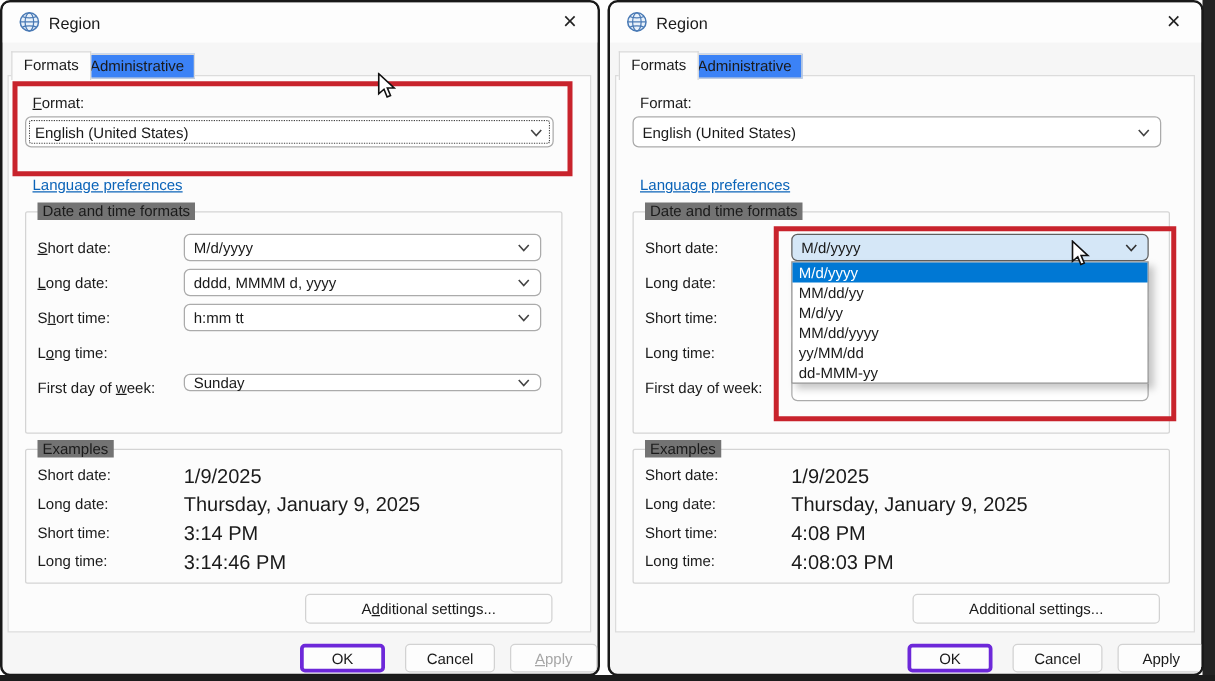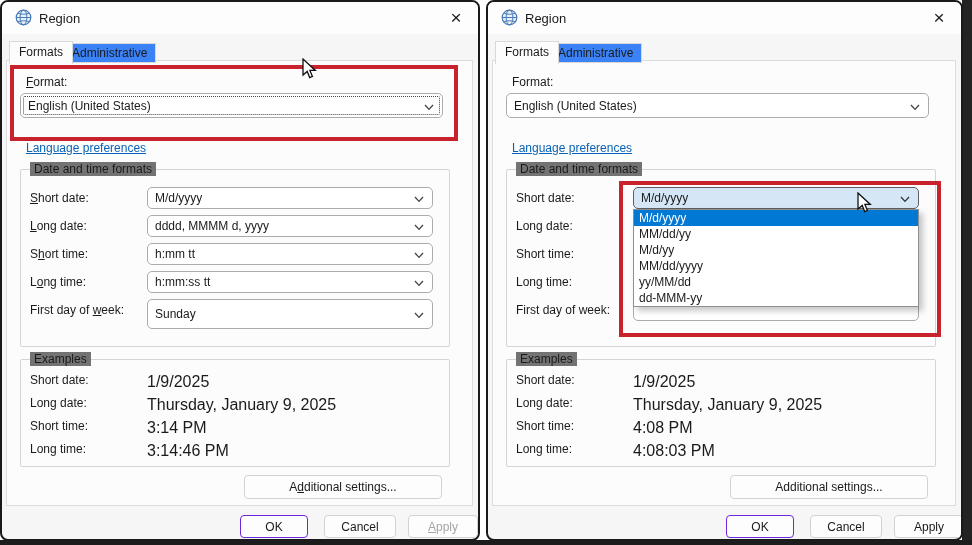--- a/index.html
+++ b/index.html
@@ -28,21 +28,21 @@
          box-sizing:border-box;z-index:3;}
   .combo.hover{background:#d5e7f7;border-color:#5f5f5f;}
   .combo-text{position:absolute;left:7px;top:50%;transform:translateY(-50%);font-size:12px;white-space:nowrap;}
   .chev{position:absolute;right:8px;top:50%;transform:translateY(-50%);}
   .focus-dots{position:absolute;inset:2px;border:1px dotted #444;border-radius:2px;}
   .grp{position:absolute;border:1px solid #d4d4d4;border-radius:2px;z-index:2;}
   .grp-label{position:absolute;top:-8px;left:9px;background:#737373;padding:0 4px;font-size:12px;white-space:nowrap;}
   .red-rect{position:absolute;border:4px solid #c8232c;z-index:20;pointer-events:none;}
   .btn{position:absolute;background:#fdfdfd;border:1px solid #d2d2d2;border-radius:4px;font-size:12px;
        display:flex;align-items:center;justify-content:center;box-sizing:border-box;z-index:3;}
-  .btn.default{border:1px solid #6d28d9;}
+  .btn.default{border:3px solid #6d28d9;}
   .btn.disabled{color:#a6a6a6;}
   .list{position:absolute;background:#ffffff;border:1px solid #8f8f8f;z-index:10;
         box-shadow:4px 4px 6px rgba(0,0,0,.22);box-sizing:border-box;}
   .opt{height:16px;line-height:16px;font-size:12px;padding-left:5px;}
   .opt.selected{background:#0078d4;color:#ffffff;}
   .cursor{position:absolute;z-index:40;pointer-events:none;}
   u{text-decoration:underline;}
 </style>
 </head>
 <body>
@@ -96,28 +96,22 @@
         </svg></span>
   </div>
   <div class="lbl" style="left:28px;top:245px;">S<u>h</u>ort time:</div>
   <div class="combo" style="left:145px;top:241px;width:286px;height:22px;">
     <span class="combo-text">h:mm tt</span>
     <span class="chev"><svg width="10" height="7" viewBox="0 0 10 7">
           <polyline points="1,1 5,5.4 9,1" fill="none" stroke="#444" stroke-width="1.3"></polyline>
         </svg></span>
   </div>
   <div class="lbl" style="left:28px;top:273px;">L<u>o</u>ng time:</div>
-  <div class="combo" style="left:145px;top:269px;width:286px;height:22px;">
-    <span class="combo-text">h:mm:ss tt</span>
-    <span class="chev"><svg width="10" height="7" viewBox="0 0 10 7">
-          <polyline points="1,1 5,5.4 9,1" fill="none" stroke="#444" stroke-width="1.3"></polyline>
-        </svg></span>
-  </div>
   <div class="lbl" style="left:28px;top:301px;">First day of <u>w</u>eek:</div>
-  <div class="combo" style="left:145px;top:297px;width:286px;height:30px;">
+  <div class="combo" style="left:145px;top:297px;width:286px;height:14px;">
     <span class="combo-text">Sunday</span>
     <span class="chev"><svg width="10" height="7" viewBox="0 0 10 7">
           <polyline points="1,1 5,5.4 9,1" fill="none" stroke="#444" stroke-width="1.3"></polyline>
         </svg></span>
   </div>
 
   <div class="grp" style="left:18px;top:357px;width:428px;height:106px;">
     <span class="grp-label">Examples</span>
   </div>
   <div class="lbl" style="left:28px;top:371px;">Short date:</div>

